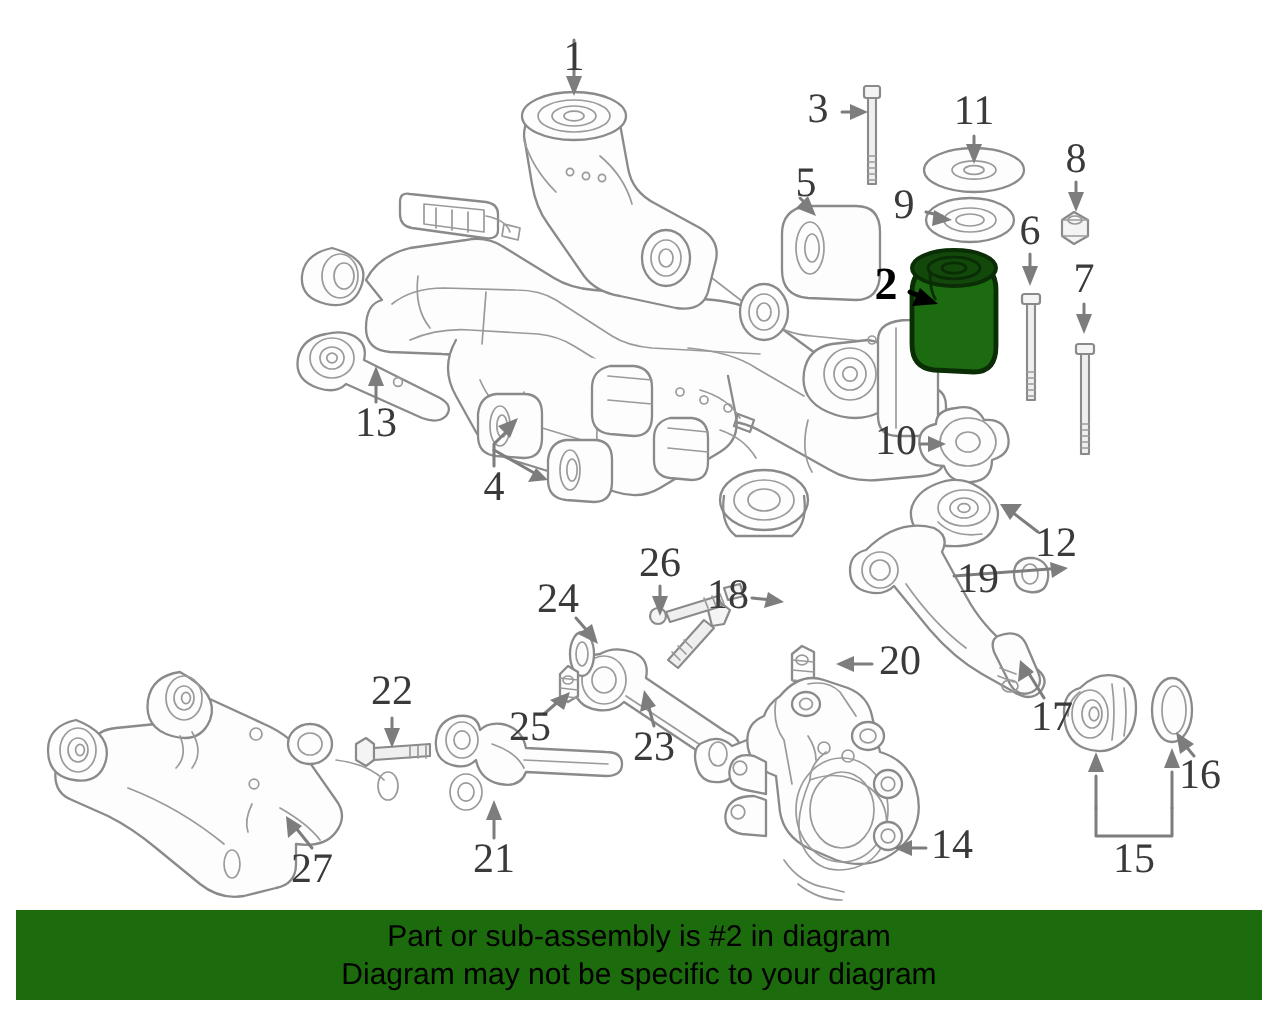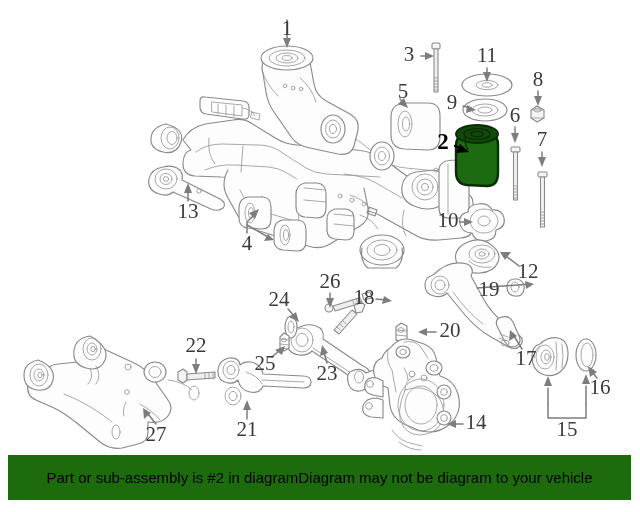--- a/index.html
+++ b/index.html
@@ -110,21 +110,21 @@
     fill: #000000;
   }
   #footer-banner {
     position: absolute;
     left: 8px;
     top: 455px;
     width: 623px;
     height: 45px;
     background: #1c6b0d;
     display: flex;
-    flex-direction: row;
+    flex-direction: column;
     align-items: center;
     justify-content: center;
     box-sizing: border-box;
   }
   #footer-banner .banner-line {
     font-family: "Liberation Sans", sans-serif;
     font-size: 15px;
     color: #000000;
     line-height: 19px;
     text-align: center;
@@ -594,16 +594,16 @@
       <text class="callout-num" x="279" y="301">24</text>
       <text class="callout-num" x="265" y="365">25</text>
       <text class="callout-num" x="330" y="283">26</text>
       <text class="callout-num" x="156" y="436">27</text>
     </g>
 
   </svg>
 
   <div id="footer-banner">
     <div class="banner-line">Part or sub-assembly is #2 in diagram</div>
-    <div class="banner-line">Diagram may not be diagram to your vehicle</div>
+    <div class="banner-line">Diagram may not be specific to your diagram</div>
   </div>
 
 </div>
 
 </body></html>

